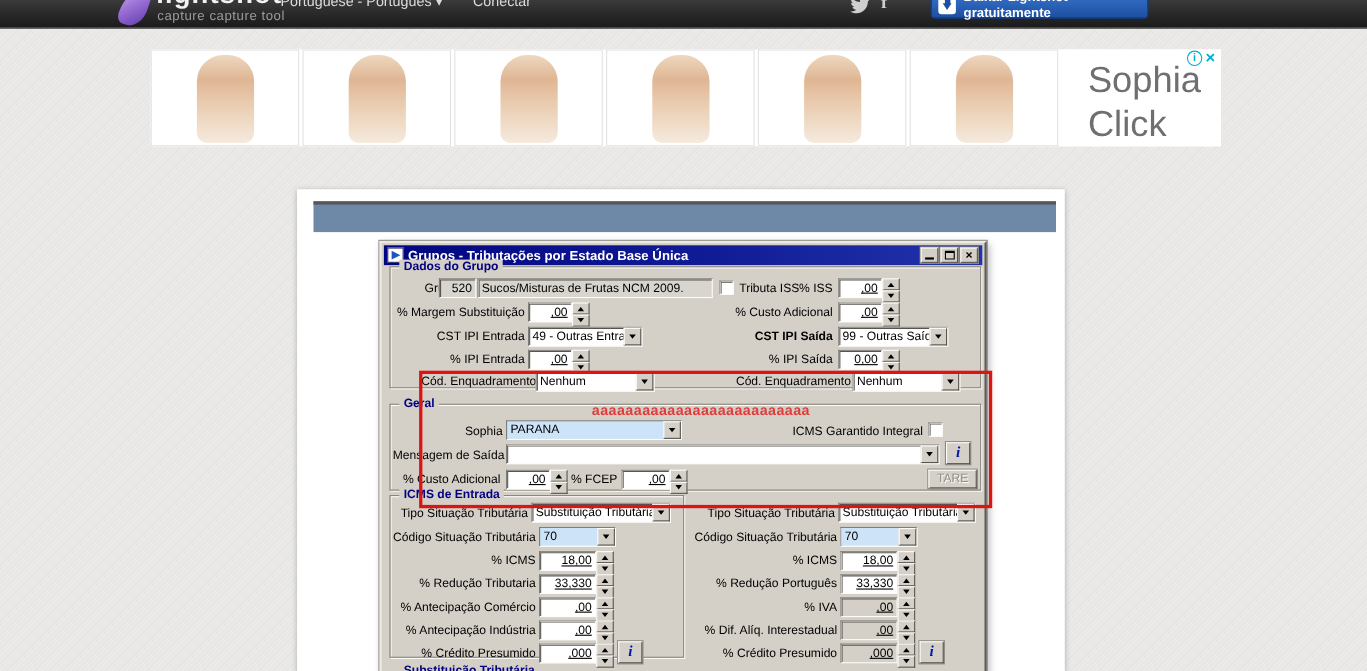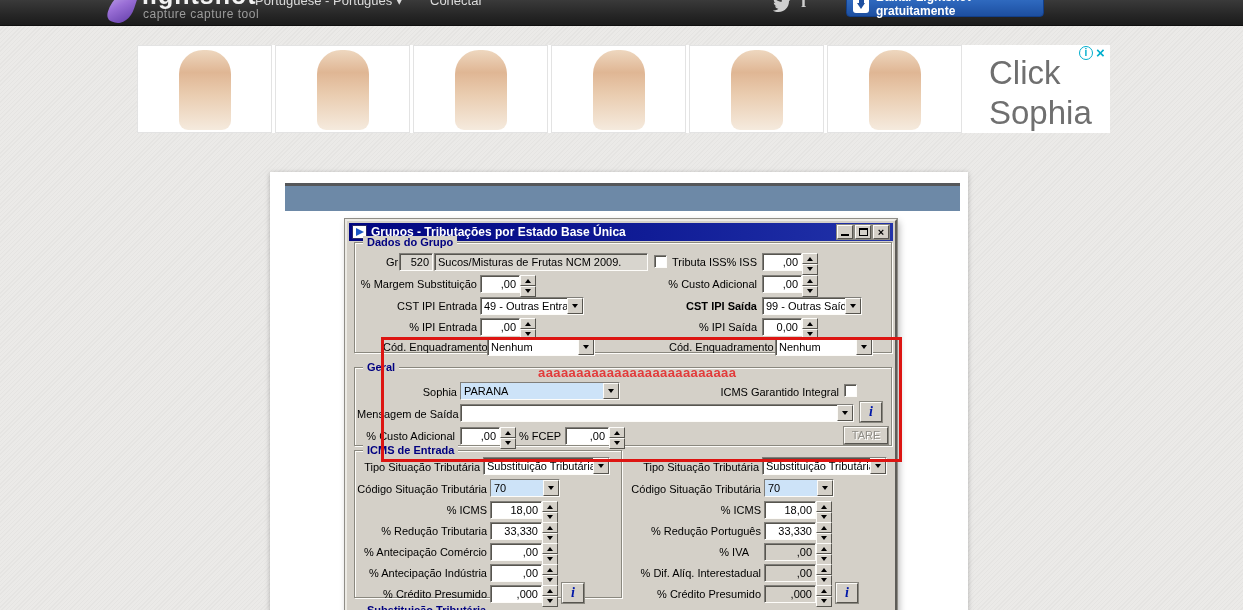--- a/index.html
+++ b/index.html
@@ -72,21 +72,21 @@
 
   .lbl { position:absolute; font-size:11px; white-space:nowrap; text-align:right; }
   .lbl-l { text-align:left; }
 
   .tbox { position:absolute; height:18px; background:#fff; border:1px solid;
           border-color:#807e79 #fdfcf9 #fdfcf9 #807e79; box-shadow:inset 1px 1px 0 #57554f;
           font-size:11px; padding:2px 3px 0 3px; overflow:hidden; white-space:nowrap; }
   .ro { background:#d8d5ce; }
   .num { text-align:right; }
 
-  .spin { position:absolute; height:18px; display:flex; }
+  .spin { position:absolute; height:18px; display:flex;text-decoration:underline; }
   .spin .val { height:18px; background:#fff; border:1px solid; border-color:#807e79 #fdfcf9 #fdfcf9 #807e79;
                box-shadow:inset 1px 1px 0 #57554f; font-size:11px; padding:2px 3px 0 0; text-align:right; }
   .spin .val.dis { background:#d4d0c8; }
   .btns { width:16px; display:flex; flex-direction:column; }
   .spin-btn { flex:1; background:#d4d0c8; border:1px solid; border-color:#fdfcf9 #57554f #57554f #fdfcf9;
               display:flex; align-items:center; justify-content:center; }
   .tri-u { width:0; height:0; border:3px solid transparent; border-bottom:4px solid #000; margin-bottom:2px; }
   .tri-d { width:0; height:0; border:3px solid transparent; border-top:4px solid #000; margin-top:2px; }
 
   .combo { position:absolute; height:18px; background:#fff; border:1px solid;
@@ -153,22 +153,22 @@
     <div class="ad-tile">
         <div class="fig"></div>
       </div>
     <div class="ad-tile">
         <div class="fig"></div>
       </div>
     <div class="ad-tile">
         <div class="fig"></div>
       </div>
     <div class="ad-cta">
+      <div>Sophia</div>
       <div>Click</div>
-      <div>Sophia</div>
     </div>
   </div>
   <div class="adchoices">
     <span class="adc-info">i</span>
     <span class="adc-close">×</span>
   </div>
 
   <div class="sheet">
     <div class="band"></div>
 
@@ -446,21 +446,21 @@
         <div class="val" style="width:52px;">33,330</div>
       <div class="btns">
             <div class="spin-btn">
               <i class="tri-u"></i>
             </div>
             <div class="spin-btn">
               <i class="tri-d"></i>
             </div>
           </div>
         </div>
-      <div class="lbl" style="left:272px;top:325px;width:130px;">% IVA</div>
+      <div class="lbl" style="left:284px;top:325px;width:130px;">% IVA</div>
       <div class="spin" style="left:417px;top:322px;">
         <div class="val dis" style="width:52px;">,00</div>
       <div class="btns">
             <div class="spin-btn">
               <i class="tri-u"></i>
             </div>
             <div class="spin-btn">
               <i class="tri-d"></i>
             </div>
           </div>

